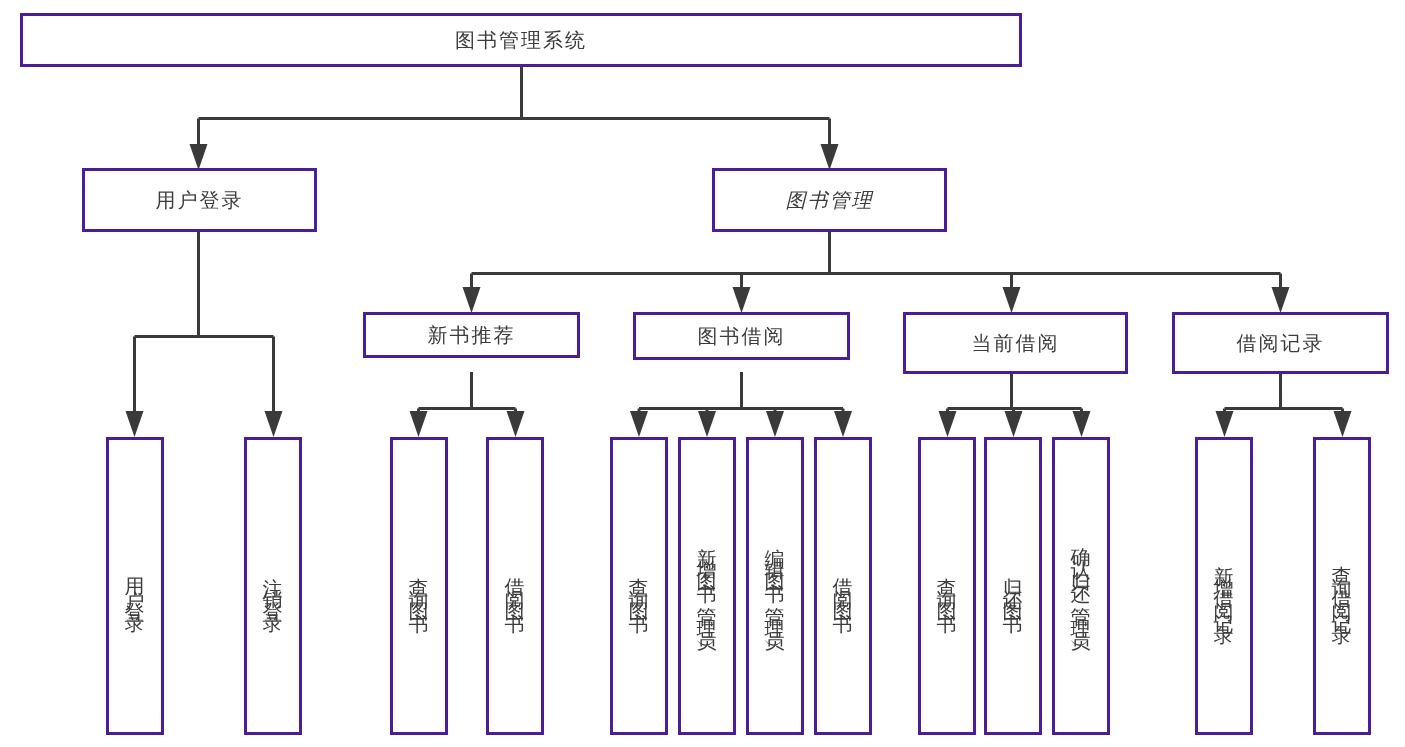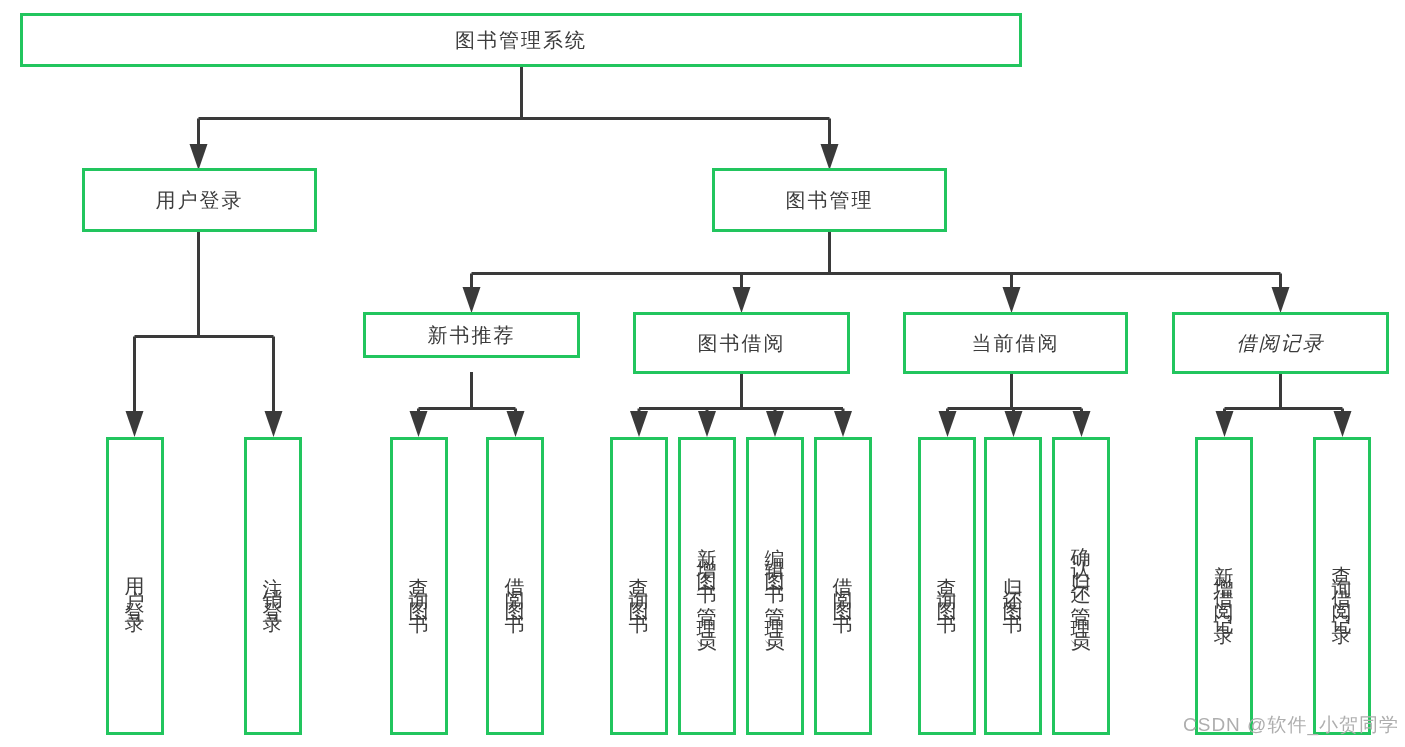--- a/index.html
+++ b/index.html
@@ -4,21 +4,21 @@
 <style>
   * { margin:0; padding:0; box-sizing:border-box; }
   html,body { background:#ffffff; }
   body {
     width:1405px; height:747px; position:relative; overflow:hidden;
     font-family:"Liberation Sans","DejaVu Sans",sans-serif;
   }
   .stage { position:absolute; left:0; top:0; width:1405px; height:747px; background:#ffffff; }
   svg.connectors { position:absolute; left:0; top:0; z-index:1; }
   .box {
-    position:absolute; background:#ffffff; border:3px solid #22c55e;
+    position:absolute; background:#ffffff; border:3px solid #4c1d95;
     display:flex; align-items:center; justify-content:center;
     color:#3c3c3c; z-index:2;
   }
   .h .lbl { font-size:20px; letter-spacing:2px; white-space:nowrap; }
   .leaf { writing-mode:vertical-rl; text-orientation:mixed; }
   .leaf .lbl { font-size:20px; letter-spacing:12px; line-height:1; }
   .watermark {
     position:absolute; left:1183px; top:712px; z-index:3;
     font-size:19px; letter-spacing:1px; color:#aeaeae; white-space:nowrap;
   }
@@ -75,34 +75,34 @@
     </g>
   </svg>
 
   <div class="box h" style="left:20px; top:13px; width:1002px; height:54px;">
     <span class="lbl">图书管理系统</span>
   </div>
 
   <div class="box h" style="left:82px; top:168px; width:235px; height:64px;">
     <span class="lbl">用户登录</span>
   </div>
-  <div class="box h" style="left:712px; top:168px; width:235px; height:64px;">
+  <div class="box h" style="left:712px; top:168px; width:235px; height:64px;font-style:italic;">
     <span class="lbl">图书管理</span>
   </div>
 
   <div class="box h" style="left:363px; top:312px; width:217px; height:46px;">
     <span class="lbl">新书推荐</span>
   </div>
-  <div class="box h" style="left:633px; top:312px; width:217px; height:62px;">
+  <div class="box h" style="left:633px; top:312px; width:217px; height:48px;">
     <span class="lbl">图书借阅</span>
   </div>
   <div class="box h" style="left:903px; top:312px; width:225px; height:62px;">
     <span class="lbl">当前借阅</span>
   </div>
-  <div class="box h" style="left:1172px; top:312px; width:217px; height:62px;font-style:italic;">
+  <div class="box h" style="left:1172px; top:312px; width:217px; height:62px;">
     <span class="lbl">借阅记录</span>
   </div>
 
   <div class="box leaf" style="left:106px; top:437px; width:58px; height:298px;">
     <span class="lbl">用户登录</span>
   </div>
   <div class="box leaf" style="left:244px; top:437px; width:58px; height:298px;">
     <span class="lbl">注销登录</span>
   </div>
 
@@ -136,15 +136,14 @@
     <span class="lbl">确认归还（管理员）</span>
   </div>
 
   <div class="box leaf" style="left:1195px; top:437px; width:58px; height:298px;">
     <span class="lbl">新增借阅记录</span>
   </div>
   <div class="box leaf" style="left:1313px; top:437px; width:58px; height:298px;">
     <span class="lbl">查询借阅记录</span>
   </div>
 
-  <div class="watermark">CSDN @软件_小贺同学</div>
 
 </div>
 
 </body></html>

